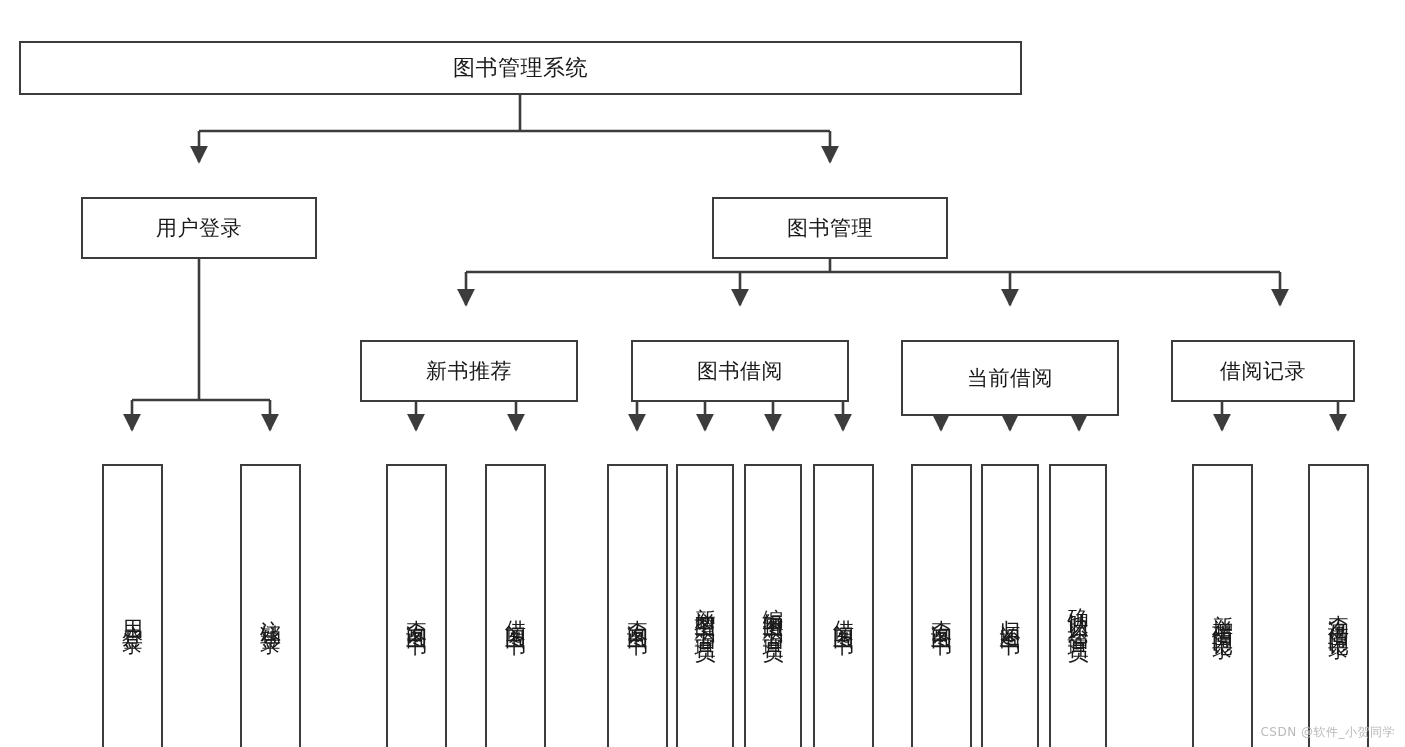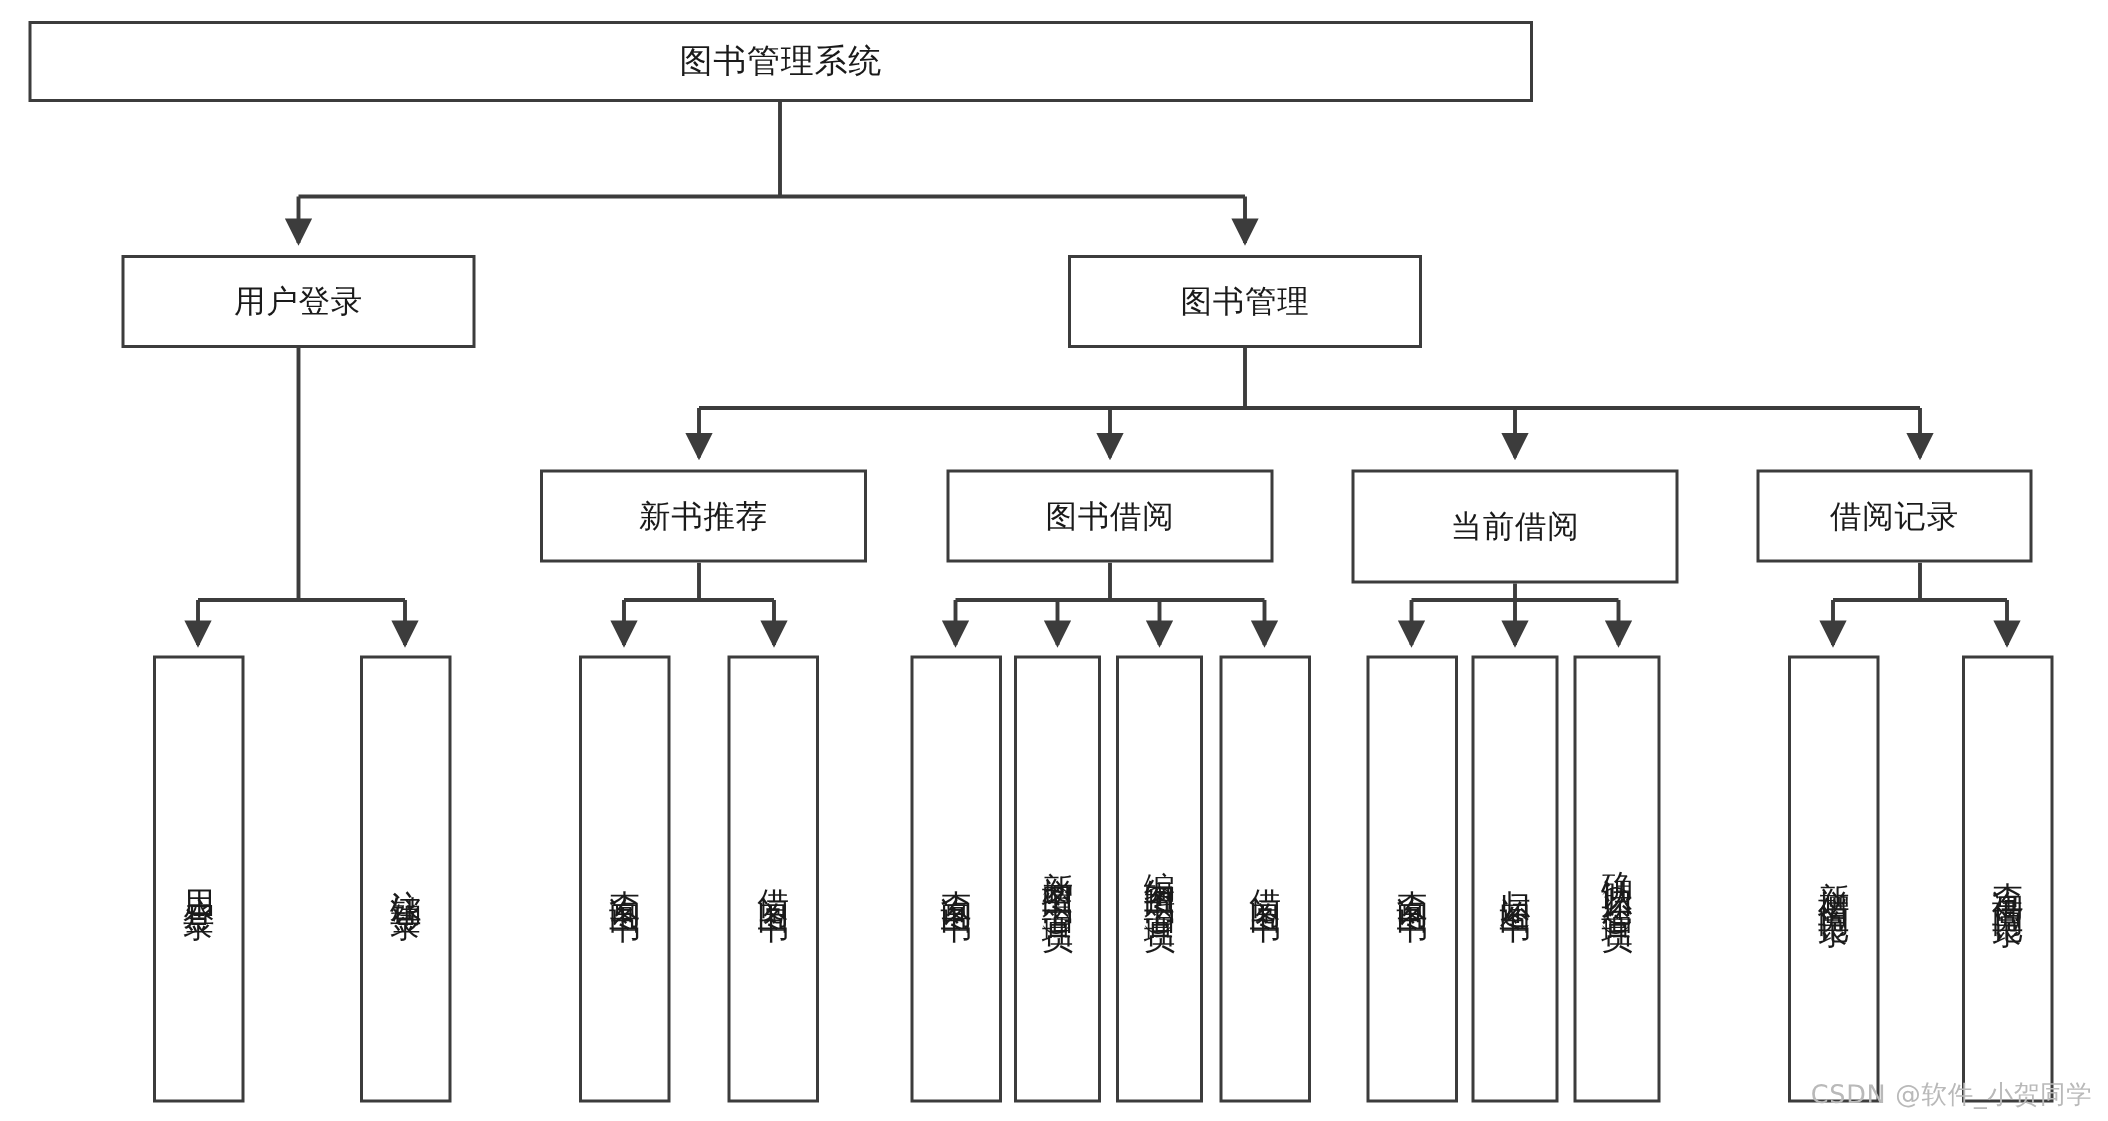--- a/index.html
+++ b/index.html
@@ -12,20 +12,21 @@
   .node{
     position:absolute;
     box-sizing:border-box;
     background:#ffffff;
     border:2px solid #3c3c3c;
     display:flex;
     align-items:center;
     justify-content:center;
     color:#1a1a1a;
     letter-spacing:0.5px;
+    margin-top:27px;
   }
   .node.horiz{
     font-size:21px;
     writing-mode:horizontal-tb;
   }
   .node.vert{
     font-size:21px;
     writing-mode:vertical-rl;
     text-orientation:upright;
     letter-spacing:5px;
@@ -36,21 +37,21 @@
     writing-mode:vertical-rl;
     text-orientation:upright;
     white-space:nowrap;
   }
   #root.node{font-size:22px;}
   svg#edges{position:absolute;left:0;top:0;width:1405px;height:747px;pointer-events:none;}
   .watermark{
     position:absolute;
     right:10px;
     bottom:6px;
-    font-size:17px;
+    font-size:12px;
     color:#b9b9b9;
     letter-spacing:0.5px;
     white-space:nowrap;
     font-family:"DejaVu Sans","Liberation Sans",sans-serif;
   }
 </style>
 </head>
 <body>
 
 <div id="diagram">

